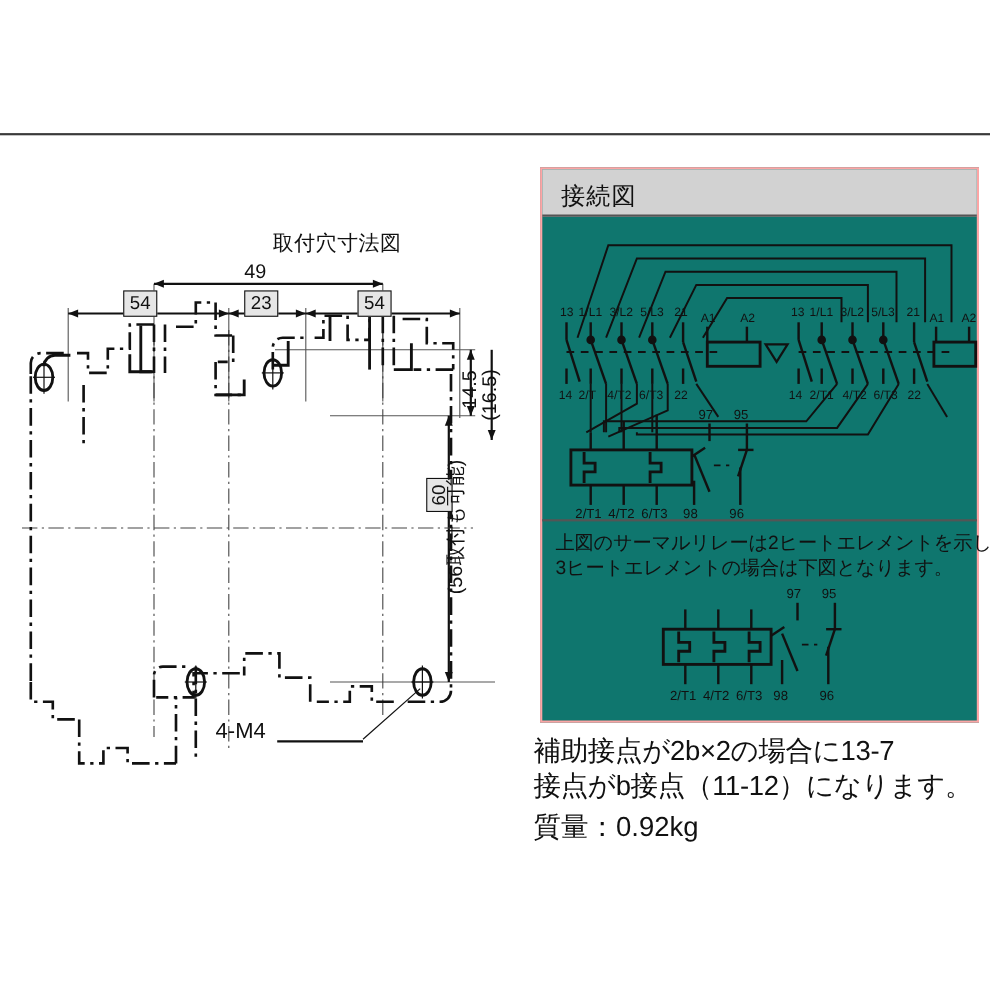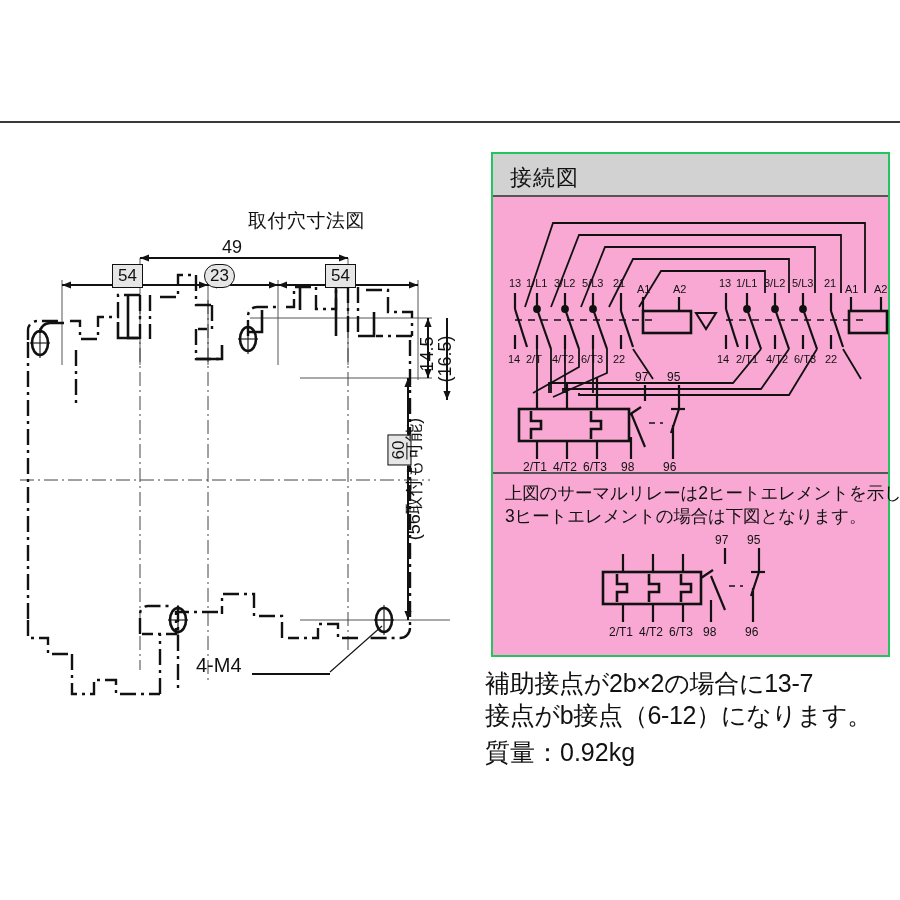--- a/index.html
+++ b/index.html
@@ -25,21 +25,21 @@
     position:absolute;background:#e6e6e6;border:1.4px solid #111;
     font-size:17px;line-height:1;padding:2px 5px 3px 5px;
     text-align:center;font-family:"Liberation Sans",sans-serif;
   }
   .plaintxt{position:absolute;font-size:18px;line-height:1;}
   .vtxt{transform-origin:50% 50%;}
 
   
   #conn-panel{
     position:absolute;left:491px;top:152px;width:399px;height:505px;
-    border:2px solid #22c55e;background:#f9a8d4;box-sizing:border-box;
+    border:2px solid #fca5a5;background:#0f766e;box-sizing:border-box;
   }
   #conn-header{
     position:absolute;left:0;top:0;width:100%;height:43px;
     background:#d2d2d2;border-bottom:2px solid #555;box-sizing:border-box;
   }
   #conn-header span{
     position:absolute;left:17px;top:9px;font-size:22px;letter-spacing:1px;
   }
   #conn-upper{position:absolute;left:0;top:43px;width:100%;height:275px;text-align:center;}
   #conn-divider{
@@ -207,21 +207,21 @@
       </g>
 
       <g>
         <line x1="382" y1="476" x2="330" y2="522" class="ln thin"></line>
         <line x1="252" y1="524" x2="330" y2="524" class="ln med"></line>
       </g>
     </svg>
 
     <div class="plaintxt" style="left:222px;top:88px;">49</div>
     <div class="dimbox" style="left:112px;top:114px;">54</div>
-    <div class="dimbox" style="left:204px;top:114px;border-radius:12px;">23</div>
+    <div class="dimbox" style="left:222px;top:114px;">23</div>
     <div class="dimbox" style="left:325px;top:114px;">54</div>
 
     <div class="plaintxt vtxt" style="left:409px;top:195px;transform:rotate(-90deg);">14.5</div>
     <div class="plaintxt vtxt" style="left:421px;top:200px;transform:rotate(-90deg);">(16.5)</div>
 
     <div class="dimbox vtxt" style="left:384px;top:288px;transform:rotate(-90deg);">60</div>
     <div class="plaintxt vtxt" style="left:353px;top:320px;transform:rotate(-90deg);white-space:nowrap;">(56取付も可能)</div>
 
     <div class="plaintxt" style="left:196px;top:505px;font-size:20px;text-align:right;">4-M4</div>
   </div>
@@ -459,17 +459,17 @@
             <text class="term2" x="210" y="106">98</text>
             <text class="term2" x="252" y="106">96</text>
           </g>
         </g>
       </svg>
     </div>
   </div>
 
   <div id="bottom-text">
     <div class="bline">補助接点が2b×2の場合に13-7</div>
-    <div class="bline">接点がb接点（6-12）になります。</div>
+    <div class="bline">接点がb接点（11-12）になります。</div>
     <div class="bmass">質量：0.92kg</div>
   </div>
 
 </div>
 
 </body></html>

